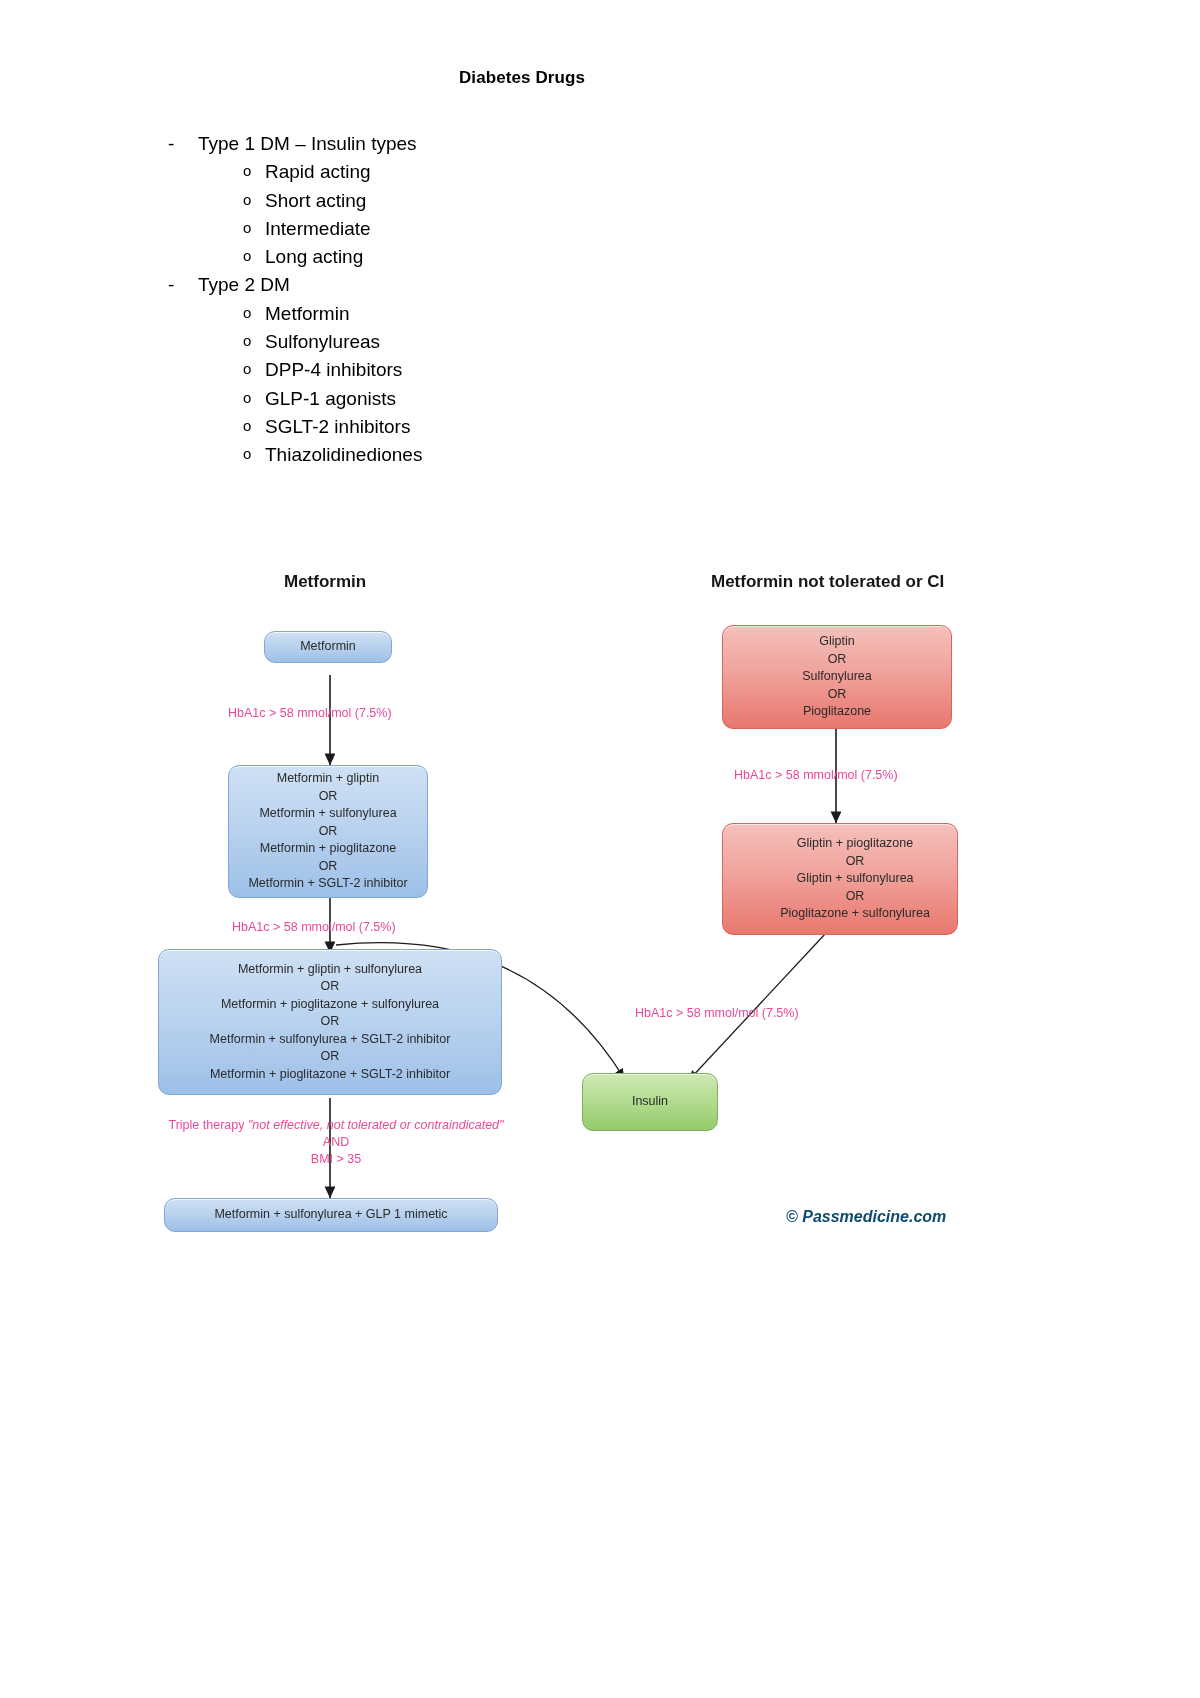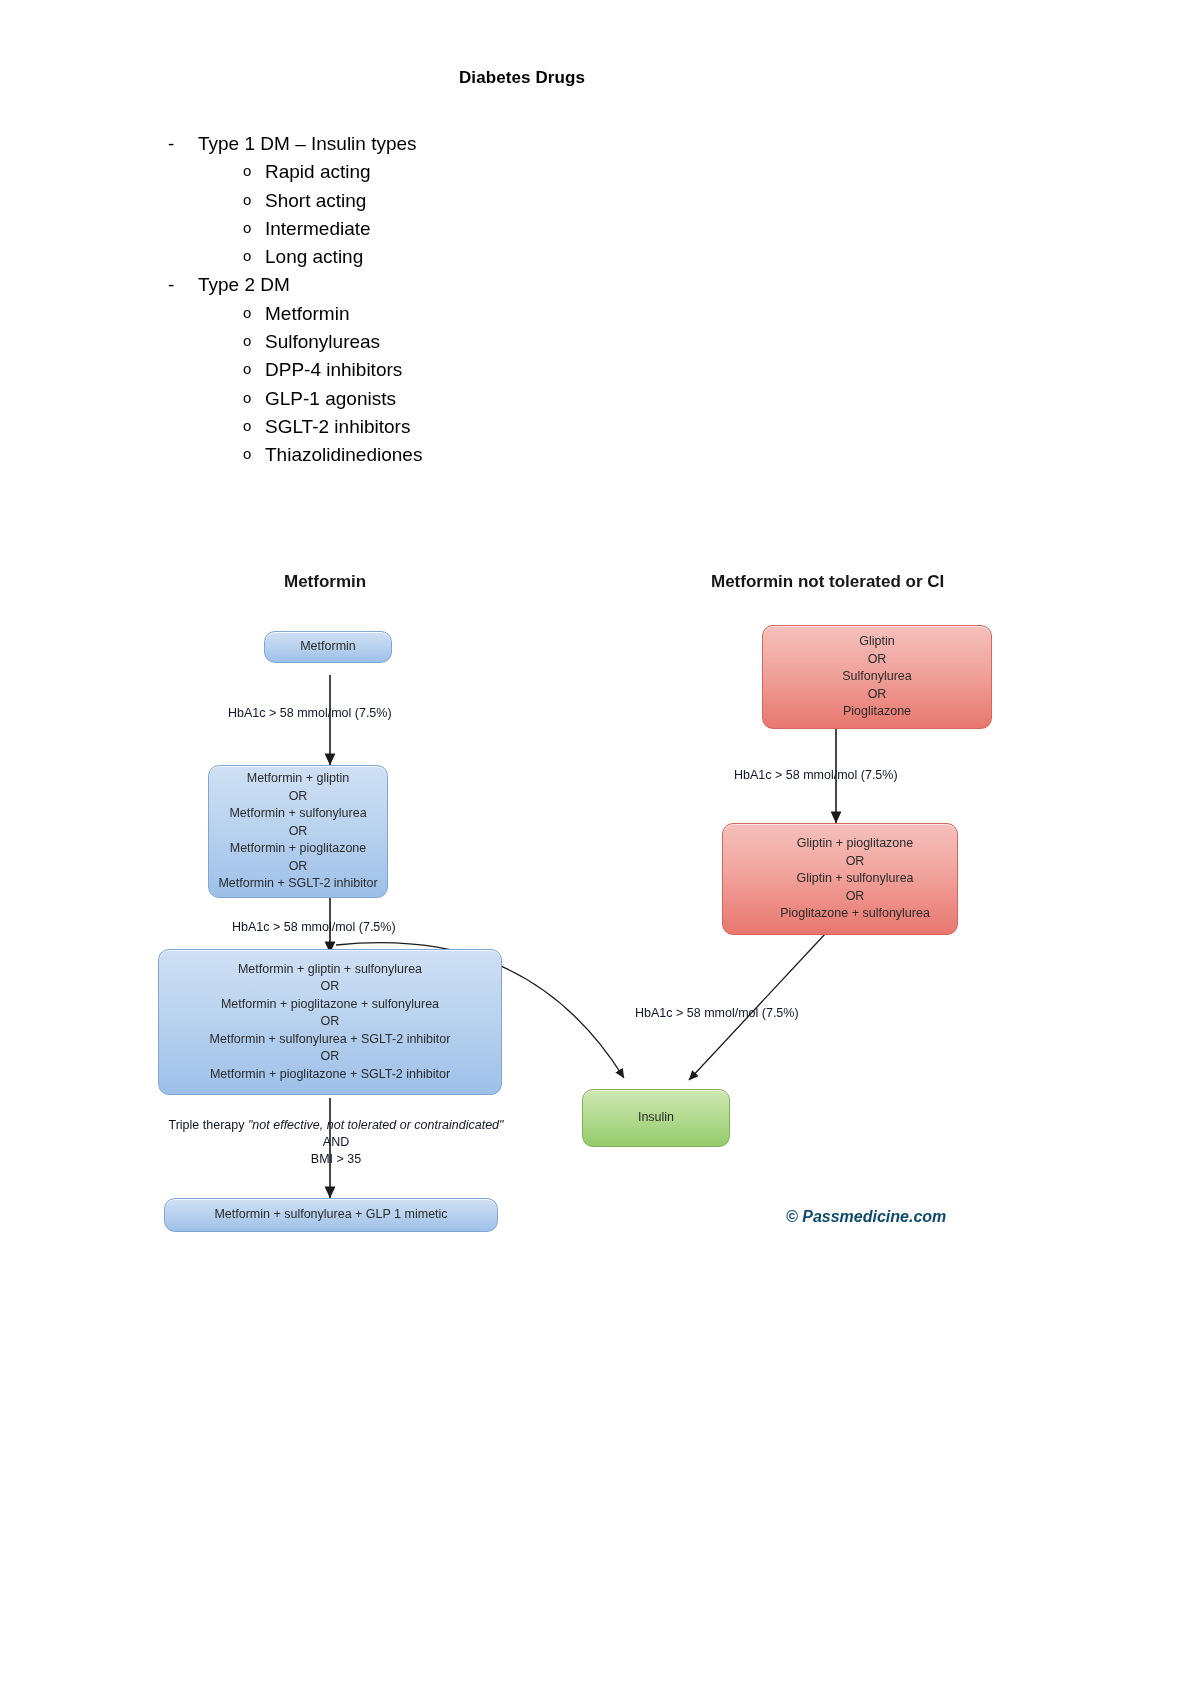--- a/index.html
+++ b/index.html
@@ -109,21 +109,21 @@
   .node-green {
     background: linear-gradient(to bottom, #cfe8b4 0%, #b5dc92 45%, #95cb6b 100%);
     border: 1px solid #7fae5d;
     box-shadow: inset 0 1px 0 rgba(255,255,255,.6);
   }
 
   .edge-label {
     position: absolute;
     font-size: 12.5px;
     line-height: 17px;
-    color: #0f172a;
+    color: #ec4899;
     white-space: nowrap;
   }
   .edge-label.wrap { white-space: normal; text-align: center; }
   .edge-label .ital { font-style: italic; }
 
   .watermark {
     position: absolute;
     font-size: 16px;
     font-style: italic;
     font-weight: 700;
@@ -223,51 +223,51 @@
       <path d="M200,392 C300,382 410,400 488,525" fill="none" stroke="#1b1b1b" stroke-width="1.3" marker-end="url(#ah)"></path>
 
       <path d="M690,380 L553,527" fill="none" stroke="#1b1b1b" stroke-width="1.3" marker-end="url(#ah)"></path>
     </svg>
 
     <div class="dg-title" style="left:148px; top:19px;">Metformin</div>
     <div class="dg-title" style="left:575px; top:19px;">Metformin not tolerated or CI</div>
 
     <div class="node node-blue" style="left:128px; top:78px; width:128px; height:32px;">Metformin</div>
 
-    <div class="node node-blue" style="left:72px; top:212px; width:180px; height:133px; white-space:pre-line;">Metformin + gliptin
+    <div class="node node-blue" style="left:92px; top:212px; width:200px; height:133px; white-space:pre-line;">Metformin + gliptin
 OR
 Metformin + sulfonylurea
 OR
 Metformin + pioglitazone
 OR
 Metformin + SGLT-2 inhibitor</div>
 
     <div class="node node-blue" style="left:22px; top:396px; width:344px; height:146px; white-space:pre-line;">Metformin + gliptin + sulfonylurea
 OR
 Metformin + pioglitazone + sulfonylurea
 OR
 Metformin + sulfonylurea + SGLT-2 inhibitor
 OR
 Metformin + pioglitazone + SGLT-2 inhibitor</div>
 
     <div class="node node-blue" style="left:28px; top:645px; width:334px; height:34px;">Metformin + sulfonylurea + GLP 1 mimetic</div>
 
-    <div class="node node-red" style="left:586px; top:72px; width:230px; height:104px; white-space:pre-line;margin-left:40px;">Gliptin
+    <div class="node node-red" style="left:586px; top:72px; width:230px; height:104px; white-space:pre-line;">Gliptin
 OR
 Sulfonylurea
 OR
 Pioglitazone</div>
 
     <div class="node node-red" style="left:586px; top:270px; width:236px; height:112px; white-space:pre-line;padding-left:36px;">Gliptin + pioglitazone
 OR
 Gliptin + sulfonylurea
 OR
 Pioglitazone + sulfonylurea</div>
 
-    <div class="node node-green" style="left:446px; top:536px; width:148px; height:58px;">Insulin</div>
+    <div class="node node-green" style="left:446px; top:520px; width:136px; height:58px;">Insulin</div>
 
     <div class="edge-label" style="left:92px; top:152px;">HbA1c &gt; 58 mmol/mol (7.5%)</div>
 
     <div class="edge-label" style="left:96px; top:366px;">HbA1c &gt; 58 mmol/mol (7.5%)</div>
 
     <div class="edge-label" style="left:598px; top:214px;">HbA1c &gt; 58 mmol/mol (7.5%)</div>
 
     <div class="edge-label" style="left:499px; top:452px;">HbA1c &gt; 58 mmol/mol (7.5%)</div>
 
     <div class="edge-label wrap" style="left:0px; top:564px; width:400px;">

